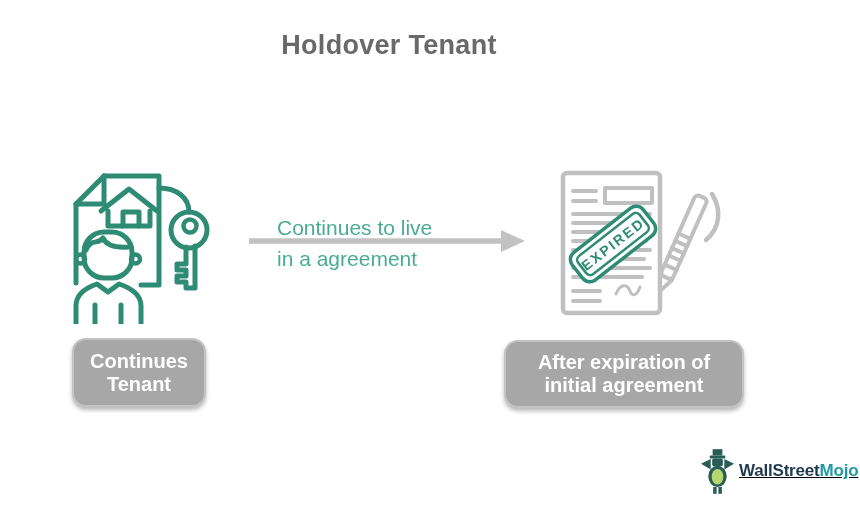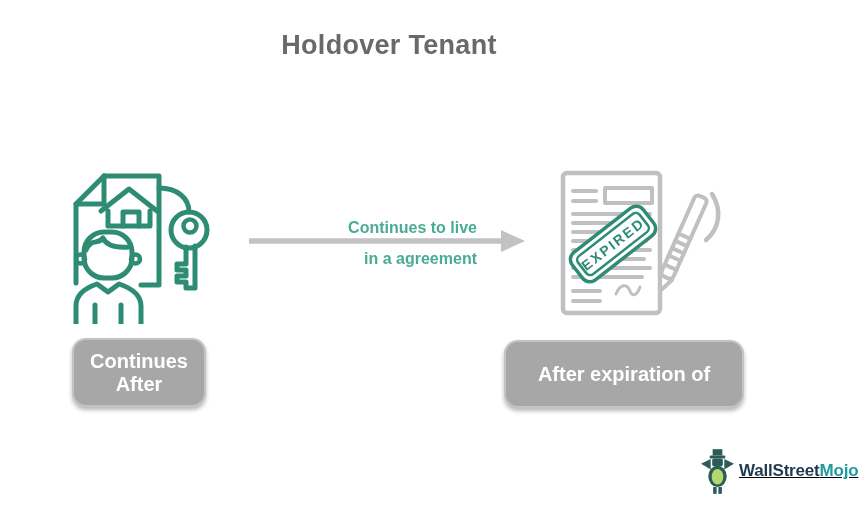--- a/index.html
+++ b/index.html
@@ -35,22 +35,22 @@
     font-weight:bold;
     font-size:14px;
     letter-spacing:2px;
   }
   
   .arrow{position:absolute;left:247px;top:228px;width:280px;height:26px;}
   .arrow line{stroke:var(--arrow-gray,#c2c2c2);stroke-width:5.5;}
   .arrow polygon{fill:var(--arrow-gray,#c2c2c2);}
   .arrow-caption{
     position:absolute;left:277px;width:200px;
-    text-align:right;
-    font-size:16px;font-weight:bold;
+    text-align:left;
+    font-size:21px;font-weight:normal;
     color:var(--label-teal,#4aab93);
     line-height:22px;
   }
   .arrow-caption.line1{top:217px;}
   .arrow-caption.line2{top:248px;}
   
   .label-box{
     position:absolute;
     background:var(--box-fill,#a7a7a7);
     border:2px solid var(--box-border,#c3c3c3);
@@ -133,24 +133,25 @@
     <g transform="translate(104,121) rotate(-66)">
       <path class="gr-fill" stroke-width="4" d="M0,0 L15,-6.5 L15,6.5 Z"></path>
       <rect class="gr-fill" stroke-width="4" x="15" y="-6.5" width="88" height="13" rx="4"></rect>
       <path class="gr" stroke-width="4" d="M26,-6.5 V6.5 M36,-6.5 V6.5 M44,-6.5 V6.5 M52,-6.5 V6.5 M60,-6.5 V6.5"></path>
     </g>
     <path class="gr" stroke-width="4.5" d="M156,24 C166,40 164,58 150,70"></path>
   </svg>
 
   <div class="label-box left">
     <div>Continues</div>
-    <div>After</div>
+    <div>Tenant</div>
   </div>
   <div class="label-box right">
     <div>After expiration of</div>
+    <div>initial agreement</div>
   </div>
 
   <div class="logo">
     <svg class="mascot" viewBox="0 0 34 46" aria-hidden="true">
       <rect class="m-dark" x="12" y="0" width="10" height="6.5"></rect>
       <rect class="m-dark" x="9" y="6.5" width="16" height="3" rx="1"></rect>
       <rect class="m-dark" x="11.5" y="9.5" width="11" height="8" rx="2"></rect>
       <polygon class="m-dark" points="0,15 10,10 10,21"></polygon>
       <polygon class="m-dark" points="34,15 24,10 24,21"></polygon>
       <ellipse class="m-dark" cx="17" cy="28" rx="9.5" ry="11"></ellipse>

